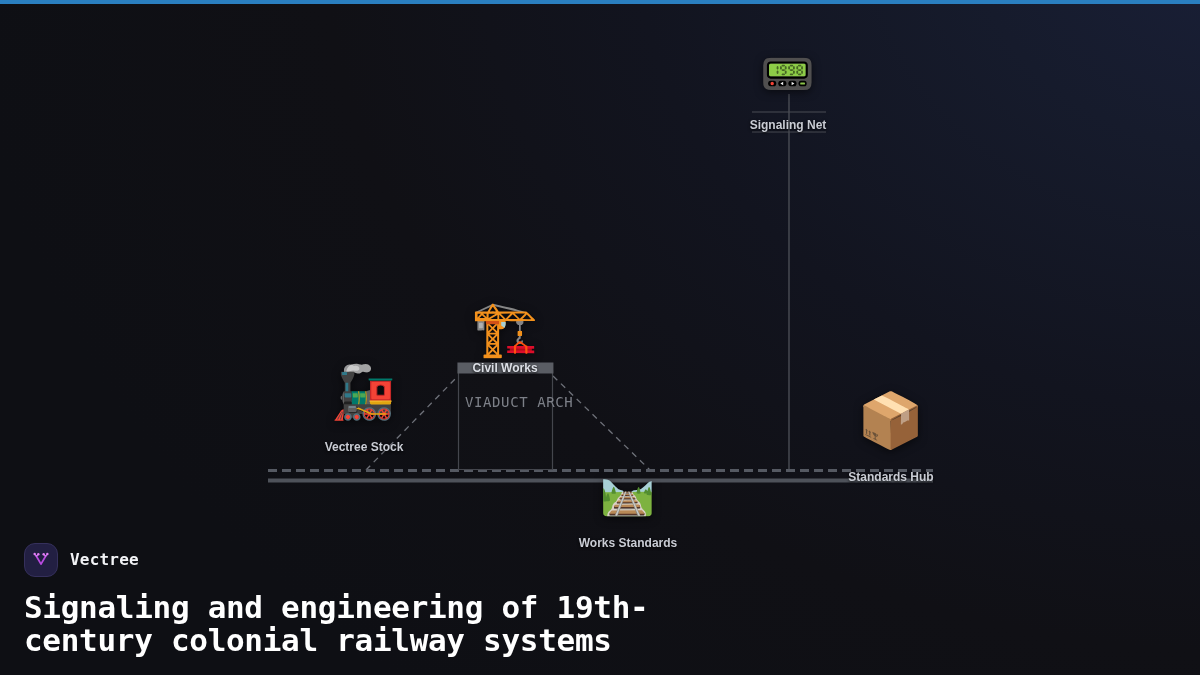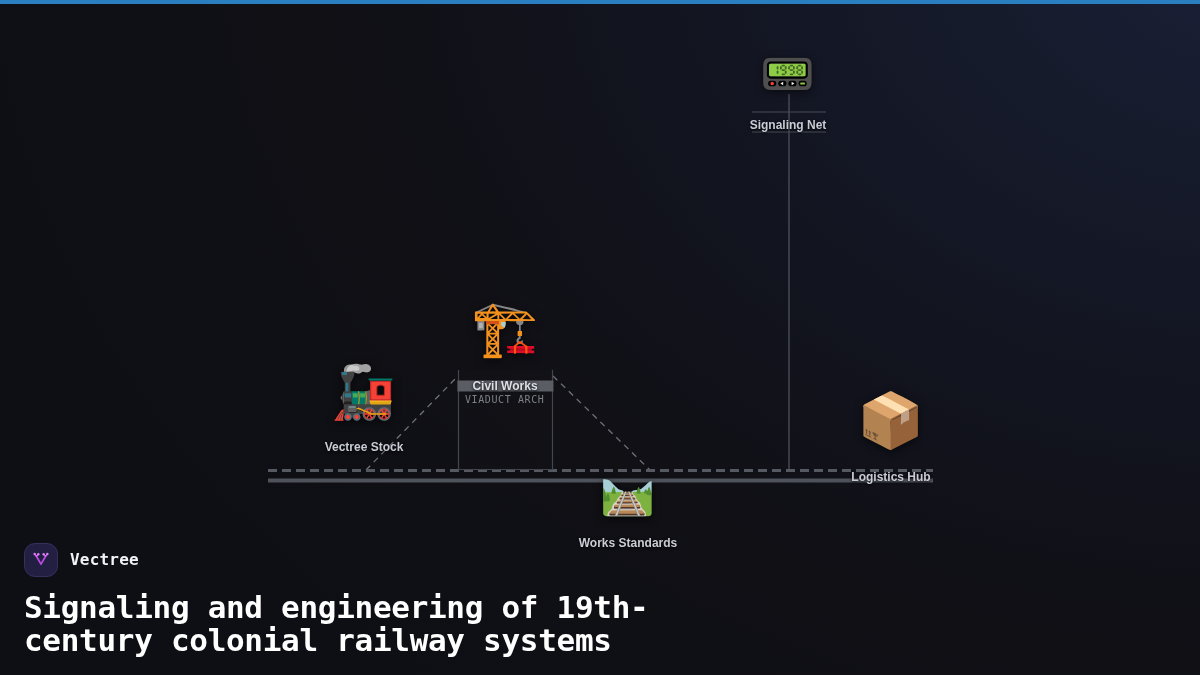--- a/index.html
+++ b/index.html
@@ -80,21 +80,21 @@
 
   
   #node-signaling  { left: 788px; top: 52px;  transform: translateX(-50%); }
   #node-signaling .node-glyph { font-size: 44px; }
 
   #node-rolling    { left: 364px; top: 366px; transform: translateX(-50%); }
   #node-rolling .node-glyph { font-size: 52px; }
 
   #node-civil      { left: 505px; top: 302px; transform: translateX(-50%); }
   #node-civil .node-glyph { font-size: 54px; }
-  #node-civil .node-label { margin-top: 22px; }
+  #node-civil .node-label { margin-top: 4px; }
 
   #node-gauge      { left: 628px; top: 470px; transform: translateX(-50%); }
   #node-gauge .node-glyph { font-size: 44px; }
 
   #node-logistics  { left: 891px; top: 394px; transform: translateX(-50%); }
   #node-logistics .node-glyph { font-size: 54px; }
 
   
   #node-civil .node-label {
     position: relative;
@@ -124,21 +124,21 @@
     border-top: none;
     z-index: 12;
     background: rgba(255,255,255,0.008);
   }
 
   #viaduct-text {
     position: absolute;
     left: 465px;
     top: 394px;
     font-family: "DejaVu Sans Mono", monospace;
-    font-size: 10px;
+    font-size: 14px;
     letter-spacing: 0.6px;
     color: #7d8088;
     white-space: nowrap;
     z-index: 13;
   }
 
   
   #footer {
     position: absolute;
     left: 0;
@@ -241,21 +241,21 @@
       <div class="node-label">Civil Works</div>
     </div>
 
     <div class="node" id="node-gauge">
       <div class="node-glyph">🛤️</div>
       <div class="node-label">Works Standards</div>
     </div>
 
     <div class="node" id="node-logistics">
       <div class="node-glyph">📦</div>
-      <div class="node-label">Logistics Hub</div>
+      <div class="node-label">Standards Hub</div>
     </div>
 
   </div>
 
   <div id="footer">
 
     <div id="brand-row">
       <div id="brand-logo">
         <svg width="20" height="20" viewBox="0 0 24 24">
           <path d="M6.5 7.5 L12 17 L17.5 7.5" stroke="#b94ae0" stroke-width="2.1" fill="none" stroke-linecap="round" stroke-linejoin="round"></path>

